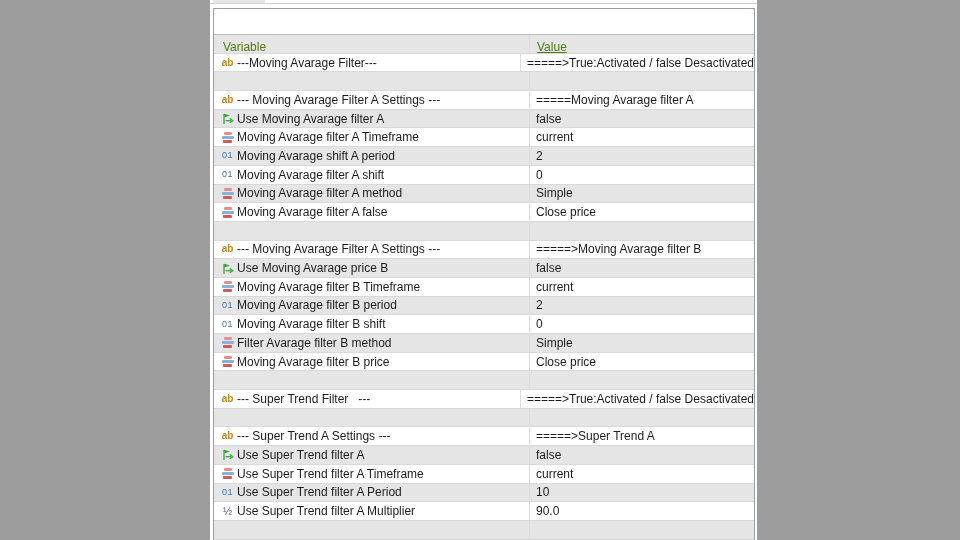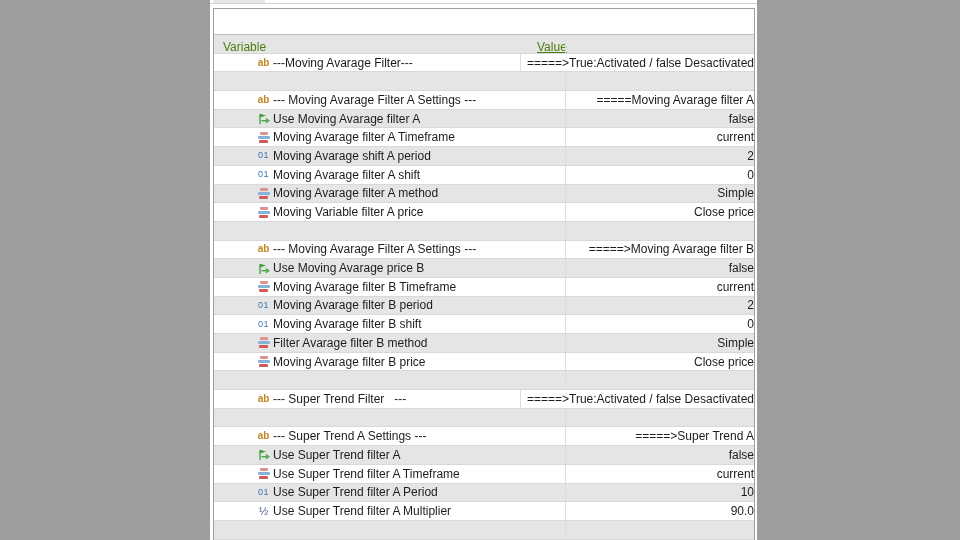--- a/index.html
+++ b/index.html
@@ -17,22 +17,22 @@
     position:absolute;left:3px;top:8px;width:542px;height:545px;
     border:1px solid #9a9fa4;background:#fff;box-sizing:border-box;
   }
   .thead{display:flex;height:25px;border-bottom:1px solid #bdbdbd;background:#fff;}
   .th{font-size:12px;color:#4d7c0f;display:flex;align-items:center;box-sizing:border-box;margin-top:38px;}
   .th-var{width:316px;padding-left:9px;border-right:1px solid #e3e3e3;}
   .th-val{flex:1;padding-left:7px;text-decoration:underline;}
   .row{display:flex;height:18.7px;box-sizing:border-box;border-bottom:1px solid #d9d9d9;background:#ffffff;}
   .row.shade{background:#e5e5e5;}
   .cell{display:flex;align-items:center;box-sizing:border-box;font-size:12px;color:#1c1c1c;}
-  .cell-var{width:316px;padding-left:4px;border-right:1px solid #dcdcdc;margin-left:36px;}
-  .cell-val{flex:1;padding-left:6px;justify-content:flex-end;}
+  .cell-var{width:316px;padding-left:4px;border-right:1px solid #dcdcdc;}
+  .cell-val{flex:1;padding-left:6px;}
   .label{white-space:pre;}
   .value-text{white-space:pre;}
   .icon-slot{width:19px;min-width:19px;display:flex;align-items:center;justify-content:center;}
   .ic-ab{color:var(--ab-color,#c1871f);font-size:10px;font-weight:700;line-height:1;}
   .ic-int{color:var(--int-color,#3b74ad);font-size:9px;font-weight:400;line-height:1;letter-spacing:.5px;}
   .ic-frac{color:var(--dbl-color,#4a5a85);font-size:11px;line-height:1;}
   .ic-enum{display:flex;flex-direction:column;align-items:center;gap:1px;}
   .ic-enum .b1{width:8px;height:3px;border-radius:1px;background:var(--enum-pink,#e09090);}
   .ic-enum .b2{width:12px;height:3px;border-radius:1px;background:var(--enum-blue,#85b2d8);}
   .ic-enum .b3{width:9px;height:3px;border-radius:1px;background:var(--enum-red,#cf5b5b);}
@@ -161,21 +161,21 @@
   </div>
         <div class="row">
     <div class="cell cell-var">
       <span class="icon-slot">
               <span class="ic-enum">
                 <span class="b1"></span>
                 <span class="b2"></span>
                 <span class="b3"></span>
               </span>
             </span>
-      <span class="label">Moving Variable filter A price</span>
+      <span class="label">Moving Avarage filter A false</span>
     </div>
     <div class="cell cell-val">
       <span class="value-text">Close price</span>
     </div>
   </div>
         <div class="row shade">
     <div class="cell cell-var">
       <span class="icon-slot"></span>
       <span class="label"></span>
     </div>

